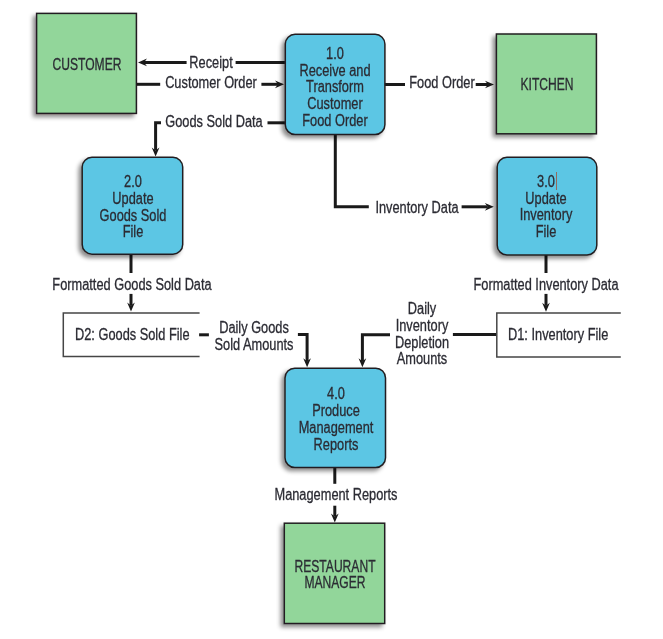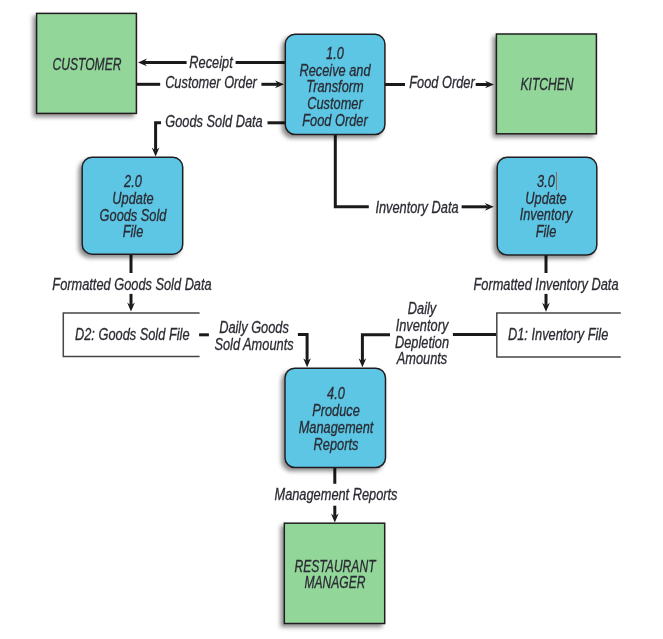--- a/index.html
+++ b/index.html
@@ -1,18 +1,18 @@
 <!DOCTYPE html>
 <html><head>
 <meta charset="utf-8">
 <title>Data Flow Diagram</title>
 <style>
   html,body{margin:0;padding:0;background:#ffffff;}
   #canvas{position:relative;width:663px;height:639px;background:#ffffff;overflow:hidden;
-          font-family:"Liberation Sans",sans-serif;font-style:italic;}
+          font-family:"Liberation Sans",sans-serif;}
   svg#dfd{position:absolute;left:0;top:0;width:663px;height:639px;display:block;}
   .shape-fill-green{fill:#92d69a;}
   .shape-fill-blue{fill:#5cc6e4;}
   .shape-stroke{stroke:#231f20;}
   .flowline{stroke:#1a1a1a;stroke-width:3;fill:none;stroke-linecap:butt;}
   .dsline{stroke:#464646;stroke-width:1.5;fill:none;}
   .arrowhead{fill:#1a1a1a;}
   .txtlayer{position:absolute;left:0;top:0;width:663px;height:639px;}
   .tx{position:absolute;font-family:"Liberation Sans",sans-serif;font-size:15.8px;
       color:#2b2b33;white-space:nowrap;text-align:center;line-height:17px;

